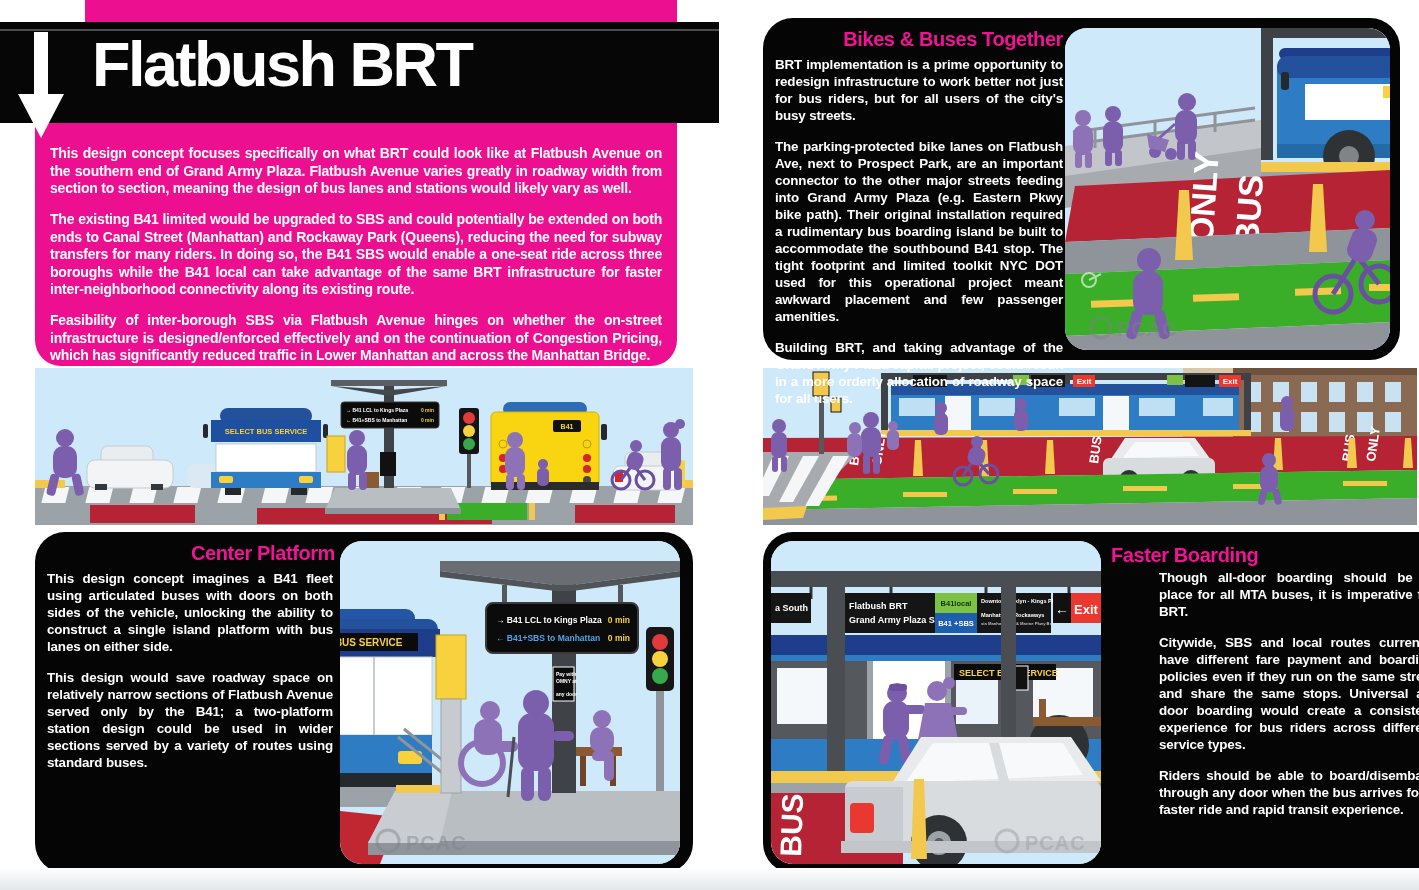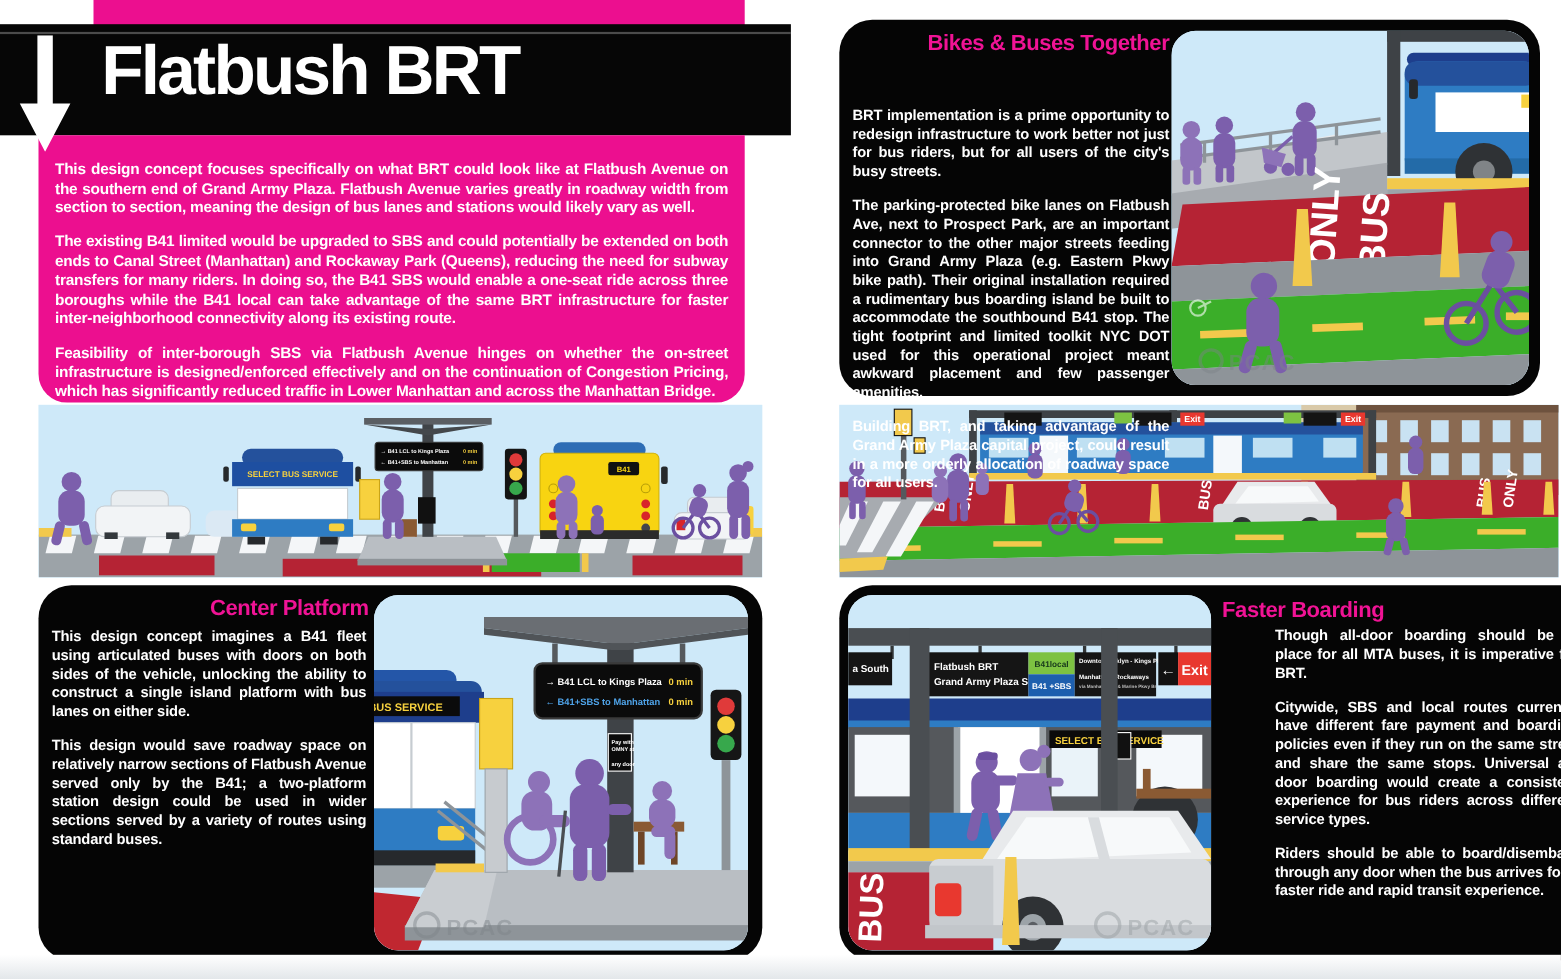--- a/index.html
+++ b/index.html
@@ -355,21 +355,21 @@
     <circle cx="506" cy="92" r="7"></circle>
         <rect x="497" y="98" width="18" height="26" rx="8"></rect>
     <rect x="498" y="121" width="7" height="16" rx="3" transform="rotate(14 501 121)"></rect>
         <rect x="509" y="121" width="7" height="16" rx="3" transform="rotate(-12 512 121)"></rect>
   </g>
 </svg>
 </div>
 
 <div class="abs blackbox box-bikes">
   <div class="boxtitle" style="left:10px;top:10px;width:290px;text-align:right;">Bikes &amp; Buses Together</div>
-  <div class="copy" style="left:12px;top:38px;width:288px;margin-top:40px;">
+  <div class="copy" style="left:12px;top:38px;width:288px;">
     <p>BRT implementation is a prime opportunity to redesign infrastructure to work better not just for bus riders, but for all users of the city's busy streets.</p>
     <p>The parking-protected bike lanes on Flatbush Ave, next to Prospect Park, are an important connector to the other major streets feeding into Grand Army Plaza (e.g. Eastern Pkwy bike path). Their original installation required a rudimentary bus boarding island be built to accommodate the southbound B41 stop. The tight footprint and limited toolkit NYC DOT used for this operational project meant awkward placement and few passenger amenities.</p>
     <p>Building BRT, and taking advantage of the Grand Army Plaza capital project, could result in a more orderly allocation of roadway space for all users.</p>
   </div>
   <div class="artframe" style="left:302px;top:10px;width:325px;height:322px;">
   <svg width="325" height="322" viewBox="0 0 325 322">
     <rect width="325" height="322" fill="#CEE9F9"></rect>
 
     <g>
       <rect x="196" y="0" width="129" height="10" fill="#3E4246"></rect>

